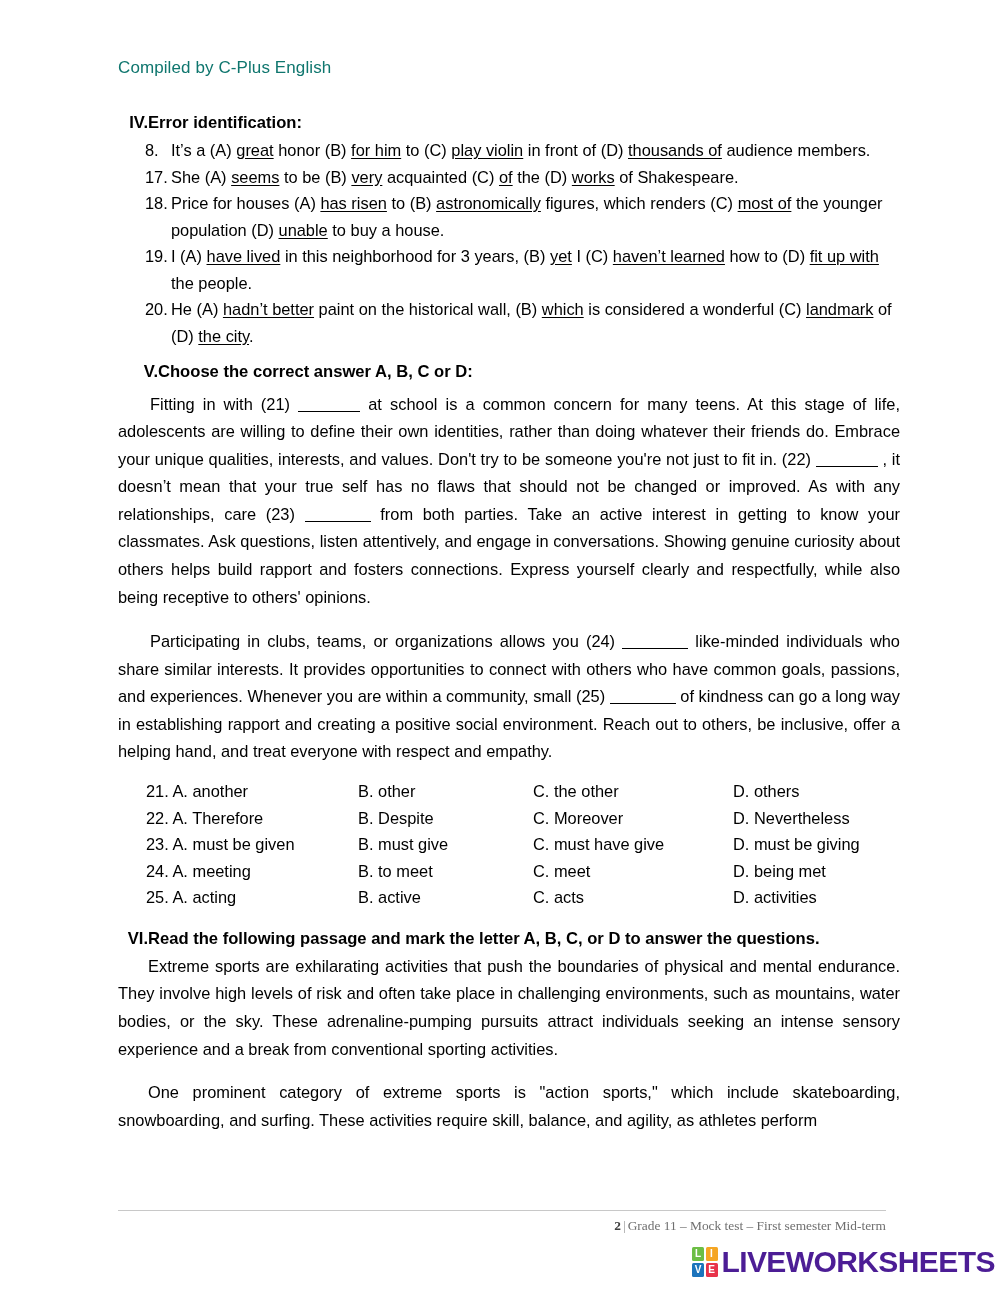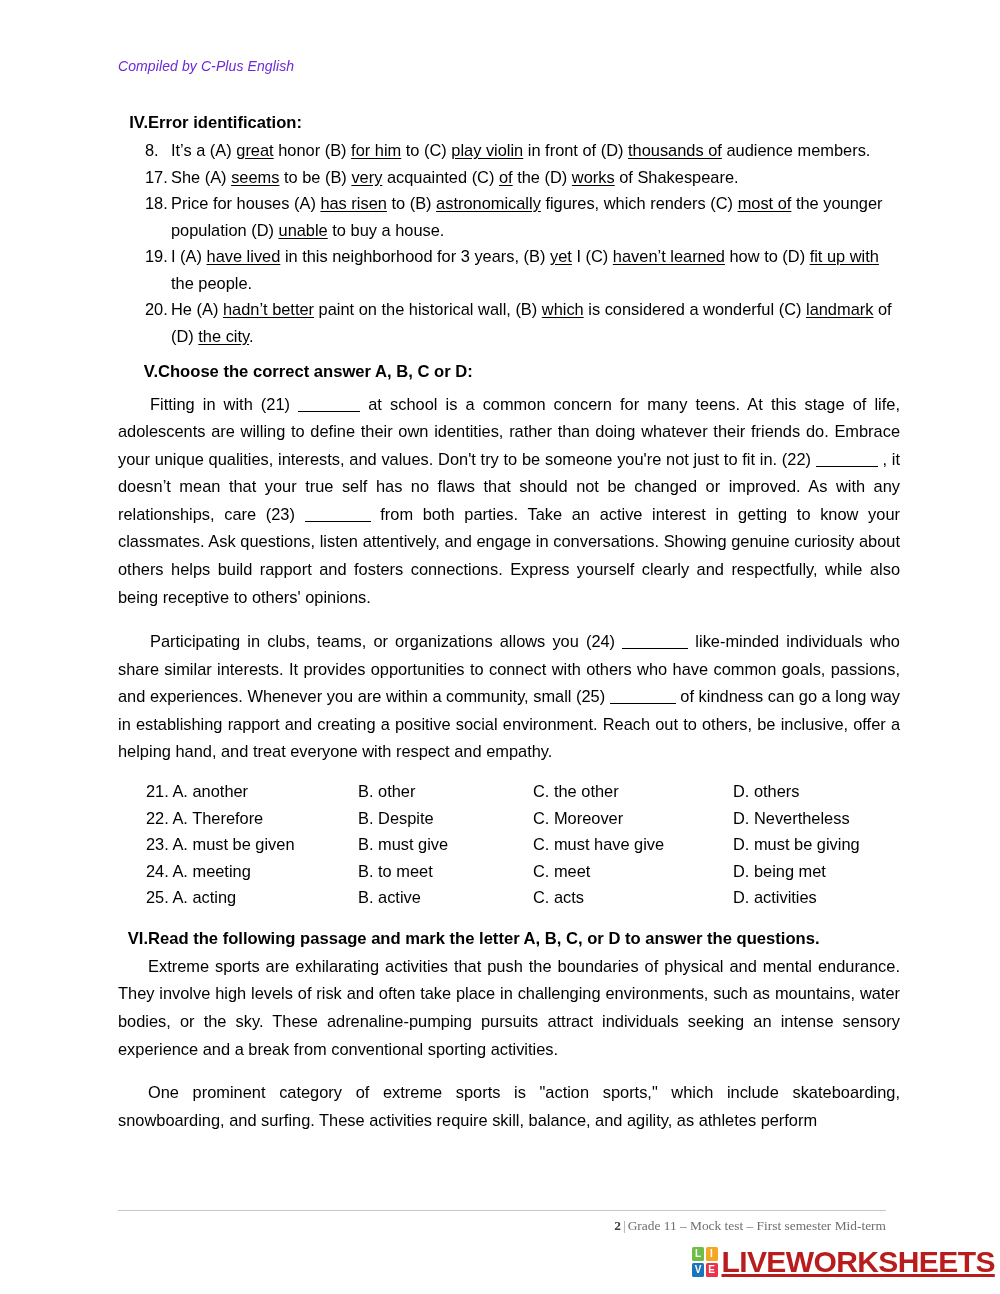--- a/index.html
+++ b/index.html
@@ -19,23 +19,22 @@
     background: #ffffff;
     overflow: hidden;
     box-sizing: border-box;
   }
 
   
   .header-line {
     position: absolute;
     top: 58px;
     left: 118px;
-    font-style: italic;
-    font-size: 14px;
-    color: #6d28d9;
+    font-size: 17px;
+    color: #0f766e;
     letter-spacing: .1px;
   }
 
   
   .content {
     position: absolute;
     top: 113px;
     left: 88px;
     width: 812px;
   }
@@ -301,16 +300,16 @@
     <span class="pg">2</span><span class="bar">|</span><span>Grade 11  – Mock test – First semester Mid-term</span>
   </div>
 
   <div class="lw-logo">
     <div class="lw-mark" id="lw-mark">
         <div class="lw-sq" style="background: rgb(108, 190, 69);">L</div>
         <div class="lw-sq" style="background: rgb(245, 166, 35);">I</div>
         <div class="lw-sq" style="background: rgb(28, 116, 188);">V</div>
         <div class="lw-sq" style="background: rgb(232, 51, 74);">E</div>
       </div>
-    <div class="lw-word" id="lw-word" style="color: #b91c1c; text-decoration: underline;">LIVEWORKSHEETS</div>
+    <div class="lw-word" id="lw-word" style="color: #4c1d95;">LIVEWORKSHEETS</div>
   </div>
 
 </div>
 
 </body></html>

